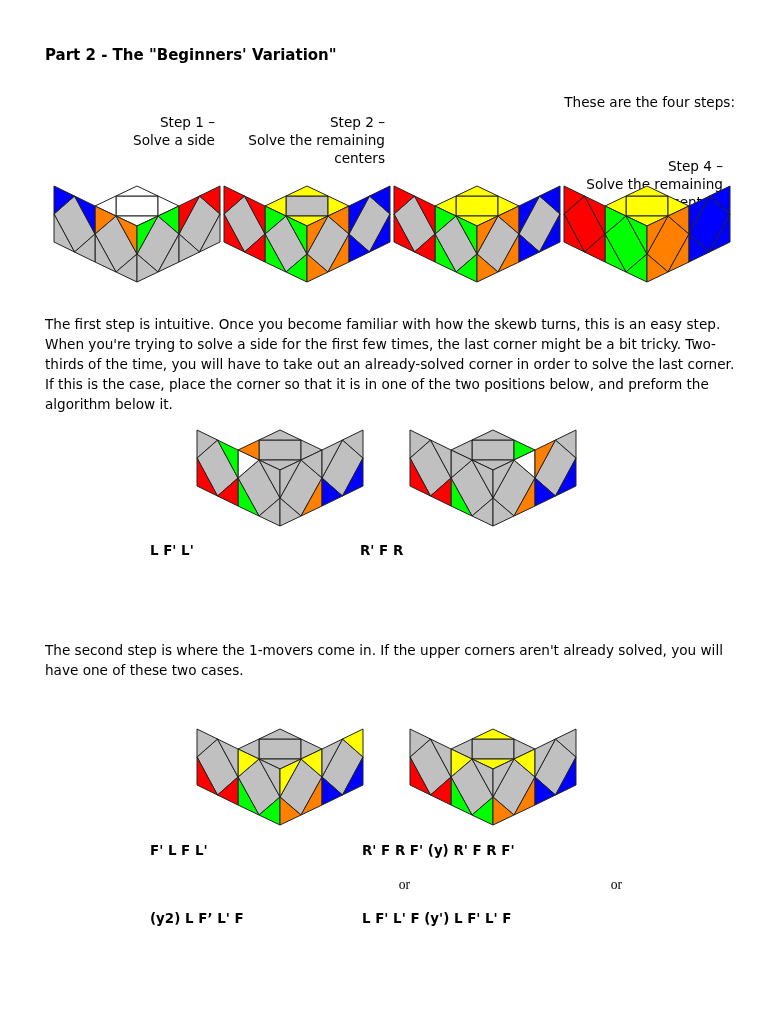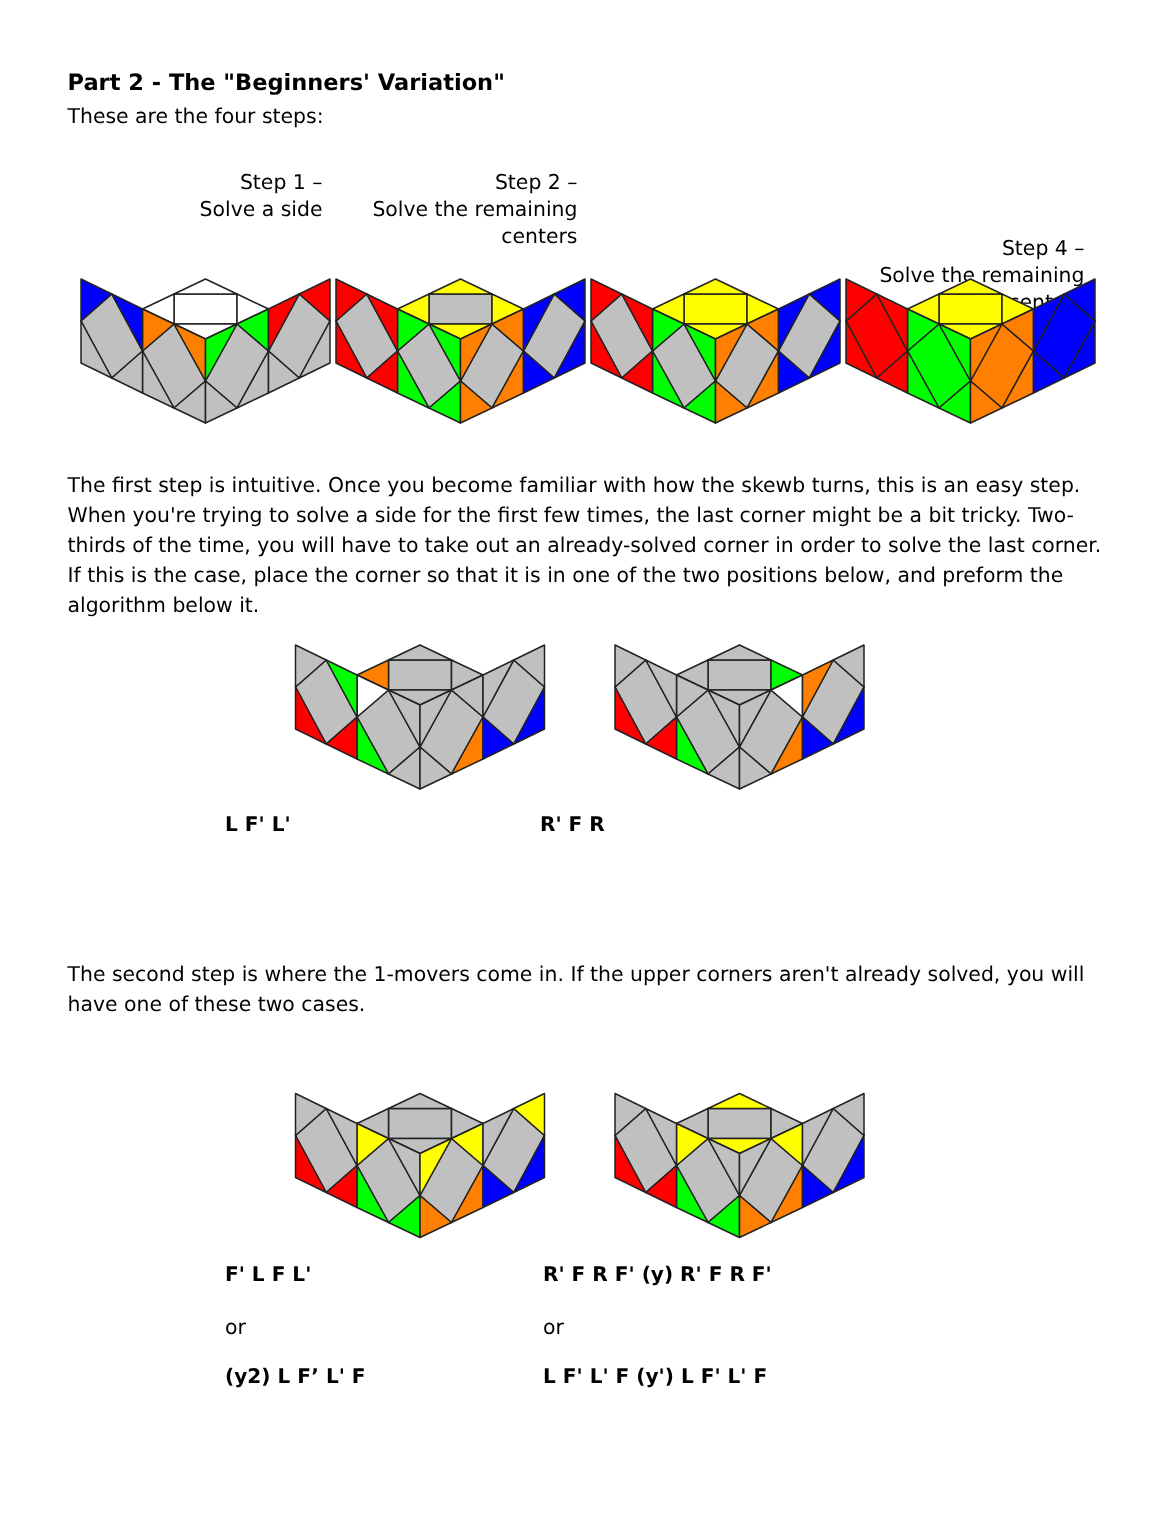--- a/index.html
+++ b/index.html
@@ -5,27 +5,27 @@
   html, body { margin: 0; padding: 0; background: #ffffff; }
   body { width: 768px; height: 1024px; position: relative; overflow: hidden;
          font-family: "DejaVu Sans", sans-serif; color: #000; }
   h2.title { position: absolute; left: 45px; top: 46px; margin: 0; font-size: 15px; font-weight: bold; letter-spacing: 0; }
   .para { position: absolute; left: 45px; width: 690px; font-size: 13.6px; line-height: 20px; margin: 0; }
   .steps { position: absolute; left: 45px; top: 113px; width: 680px; height: 60px; }
   .step-label { position: absolute; width: 170px; text-align: right; font-size: 13.6px; line-height: 18px; }
   .diagram { position: absolute; width: 170px; height: 100px; }
   .diagram svg { display: block; overflow: visible; }
   .alg { position: absolute; text-align: left; font-weight: bold; font-size: 13.4px; width: 260px; }
-  .or { position: absolute; text-align: left; font-size: 13.6px; width: 260px; }
+  .or { position: absolute; text-align: right; font-size: 13.6px; width: 260px; font-family: Liberation Serif, serif; }
 </style>
 </head>
 <body>
 
 <h2 class="title">Part 2 - The "Beginners' Variation"</h2>
-<p class="para" style="top:68px;">These are the four steps:</p>
+<p class="para" style="top:92px;text-align:right;">These are the four steps:</p>
 
 <div class="steps">
   <div class="step-label" style="left:0px;">
     <div>Step 1 –</div>
     <div>Solve a side</div>
   </div>
   <div class="step-label" style="left:170px;">
     <div>Step 2 –</div>
     <div>Solve the remaining</div>
     <div>centers</div>

